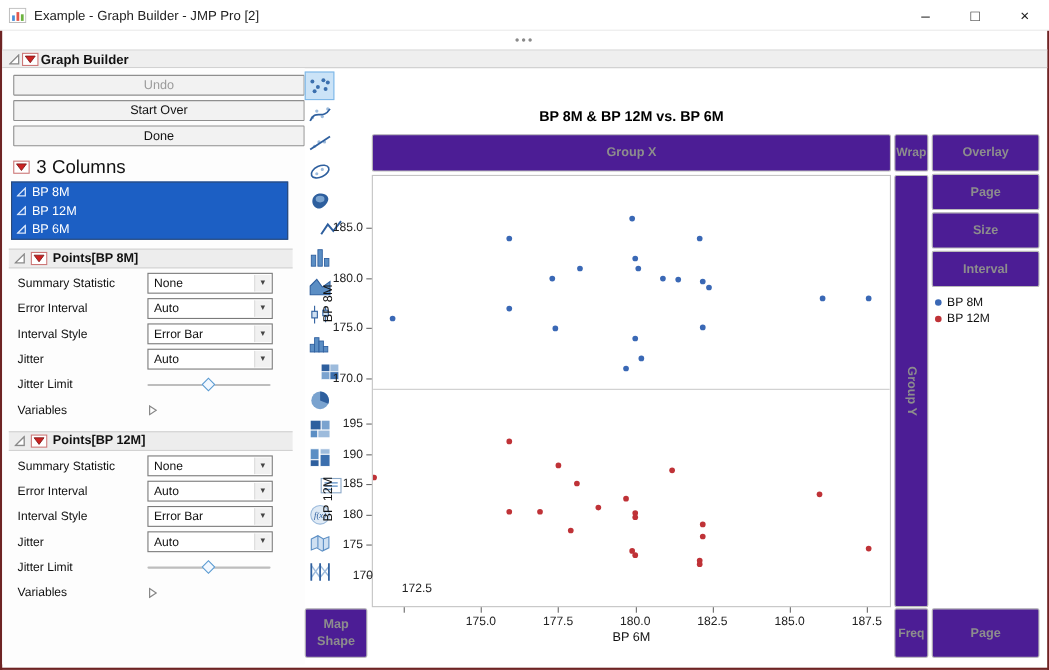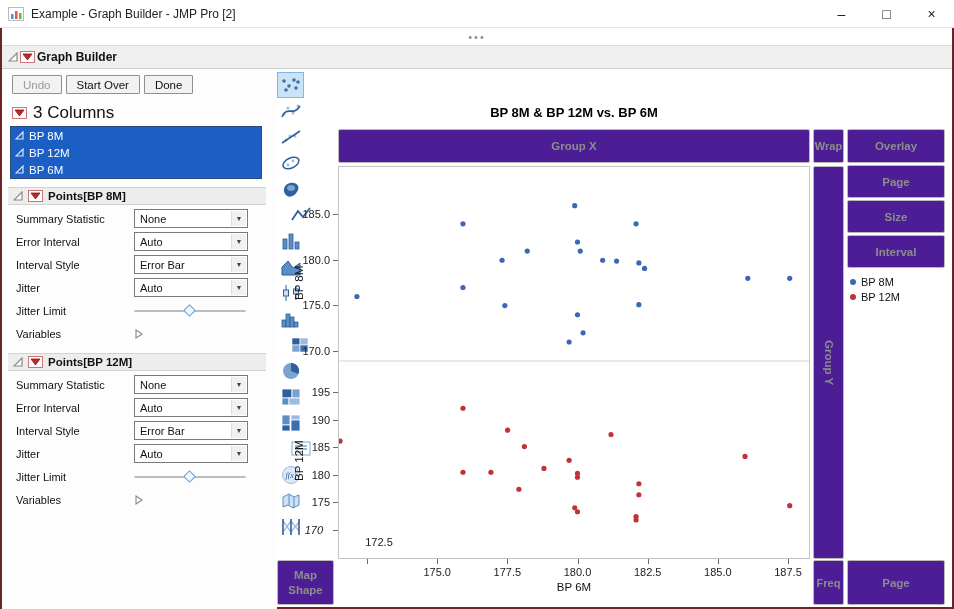--- a/index.html
+++ b/index.html
@@ -14,30 +14,30 @@
   .title-text { margin-left:7px; font-size:12px; color:#222; }
   .win-btns { margin-left:auto; display:flex; height:100%; }
   .win-btn { width:45px; height:100%; display:flex; align-items:center; justify-content:center;
              font-size:14px; color:#222; background:transparent; border:none; cursor:default; }
 
   
   .frame { position:absolute; left:0; top:28px; width:954px; height:581px; background:#fff;
            border-left:2px solid #6e2424; border-right:2px solid #6e2424; border-bottom:2px solid #6e2424; }
   .dock { height:17px; display:flex; align-items:center; justify-content:center;
           color:#8a8a8a; font-size:11px; letter-spacing:2px; }
-  .gb-header { height:24px; background:#efefef; border-top:1px solid #dcdcdc; border-bottom:1px solid #cfcfcf;
+  .gb-header { height:17px; background:#efefef; border-top:1px solid #dcdcdc; border-bottom:1px solid #cfcfcf;
                display:flex; align-items:center; gap:2px; padding-left:6px; font-size:12px; }
   .gb-header b { font-size:12px; }
 
   .content { display:flex; height:542px; }
   .left-panel { width:275px; background:#fdfdfd; overflow:hidden; }
   .right-area { position:relative; flex:1; }
 
   
-  .btn-row { margin:6px 0 0 10px; display:flex; gap:4px; }
+  .btn-row { margin:6px 0 0 10px; display:flex; gap:4px;flex-direction:column; }
   .jbtn { height:19px; padding:0 10px; background:#f2f2f2; border:1px solid #8f8f8f; border-radius:1px;
           font-family:"Liberation Sans",sans-serif; font-size:11.5px; color:#111; }
   .jbtn.disabled { color:#9b9b9b; }
   .cols-header { margin:9px 0 3px 10px; display:flex; align-items:center; gap:6px; font-size:17px; }
   .cols-list { margin-left:8px; width:252px; background:#1c5fc4; border:1px solid #2b4a79; }
   .col-item { height:17px; display:flex; align-items:center; gap:5px; padding-left:4px;
               color:#fff; font-size:11.5px; }
   .section-header { margin:8px 0 2px 6px; width:258px; height:18px; background:#ededed;
                     border-top:1px solid #d2d2d2; border-bottom:1px solid #d2d2d2;
                     display:flex; align-items:center; gap:5px; padding-left:5px;
@@ -542,21 +542,21 @@
           <div class="y-tick-label" style="left: 17px; top: 317px;">195</div>
           <div class="tick-mark" style="left: 56px; top: 350.5px; width: 5px; height: 1px;"></div>
           <div class="y-tick-label" style="left: 17px; top: 344.5px;">190</div>
           <div class="tick-mark" style="left: 56px; top: 378px; width: 5px; height: 1px;"></div>
           <div class="y-tick-label" style="left: 17px; top: 372px;">185</div>
           <div class="tick-mark" style="left: 56px; top: 405.5px; width: 5px; height: 1px;"></div>
           <div class="y-tick-label" style="left: 17px; top: 399.5px;">180</div>
           <div class="tick-mark" style="left: 56px; top: 433px; width: 5px; height: 1px;"></div>
           <div class="y-tick-label" style="left: 17px; top: 427px;">175</div>
           <div class="tick-mark" style="left: 56px; top: 460.5px; width: 5px; height: 1px;"></div>
-          <div class="y-tick-label" style="left: 10px; top: 454.5px; font-style: italic;">170</div>
+          <div class="y-tick-label" style="left: 26px; top: 454.5px;">170</div>
           <div class="y-axis-title" style="left: 16px; top: 183.5px; height: 60px;">BP 8M</div>
           <div class="y-axis-title" style="left: 16px; top: 361.75px; height: 60px;">BP 12M</div>
           <div class="x-axis-title" style="left: 61px; top: 512px; width: 472px;">BP 6M</div>
         </div>
 
     </div>
   </div>
 </div>
 
 </body></html>

